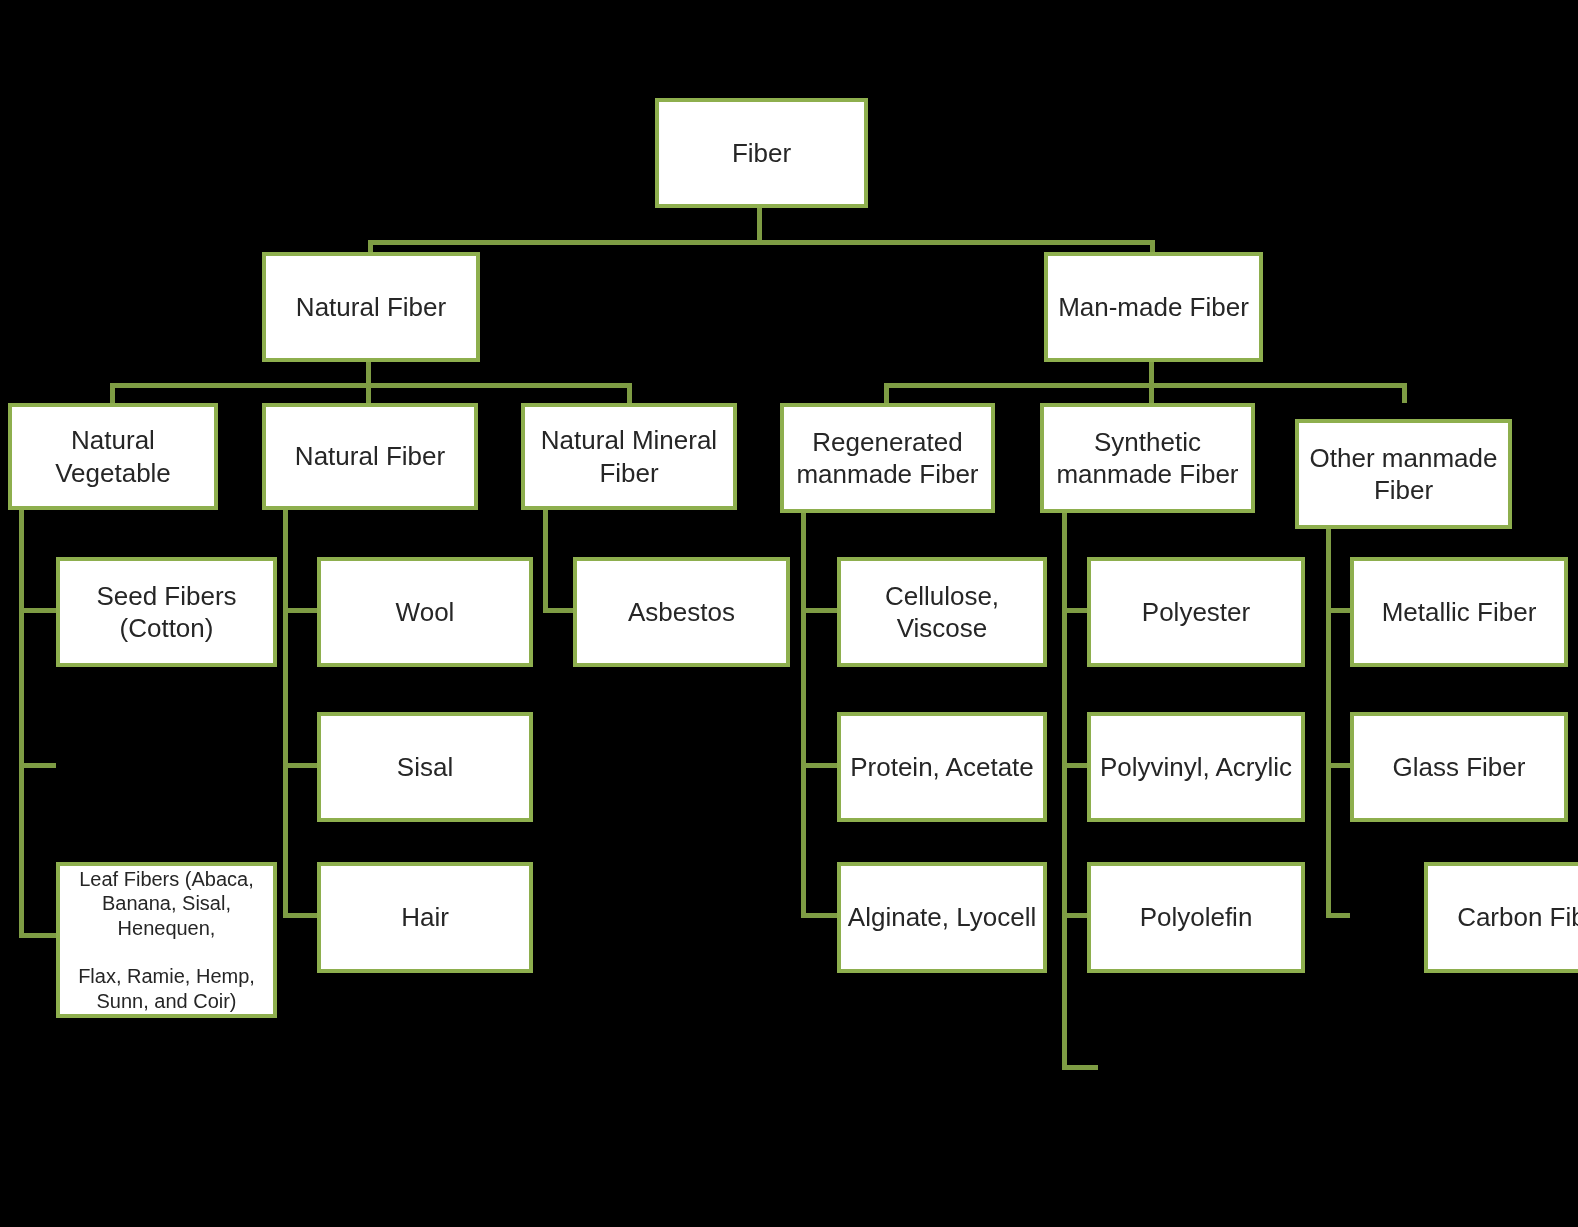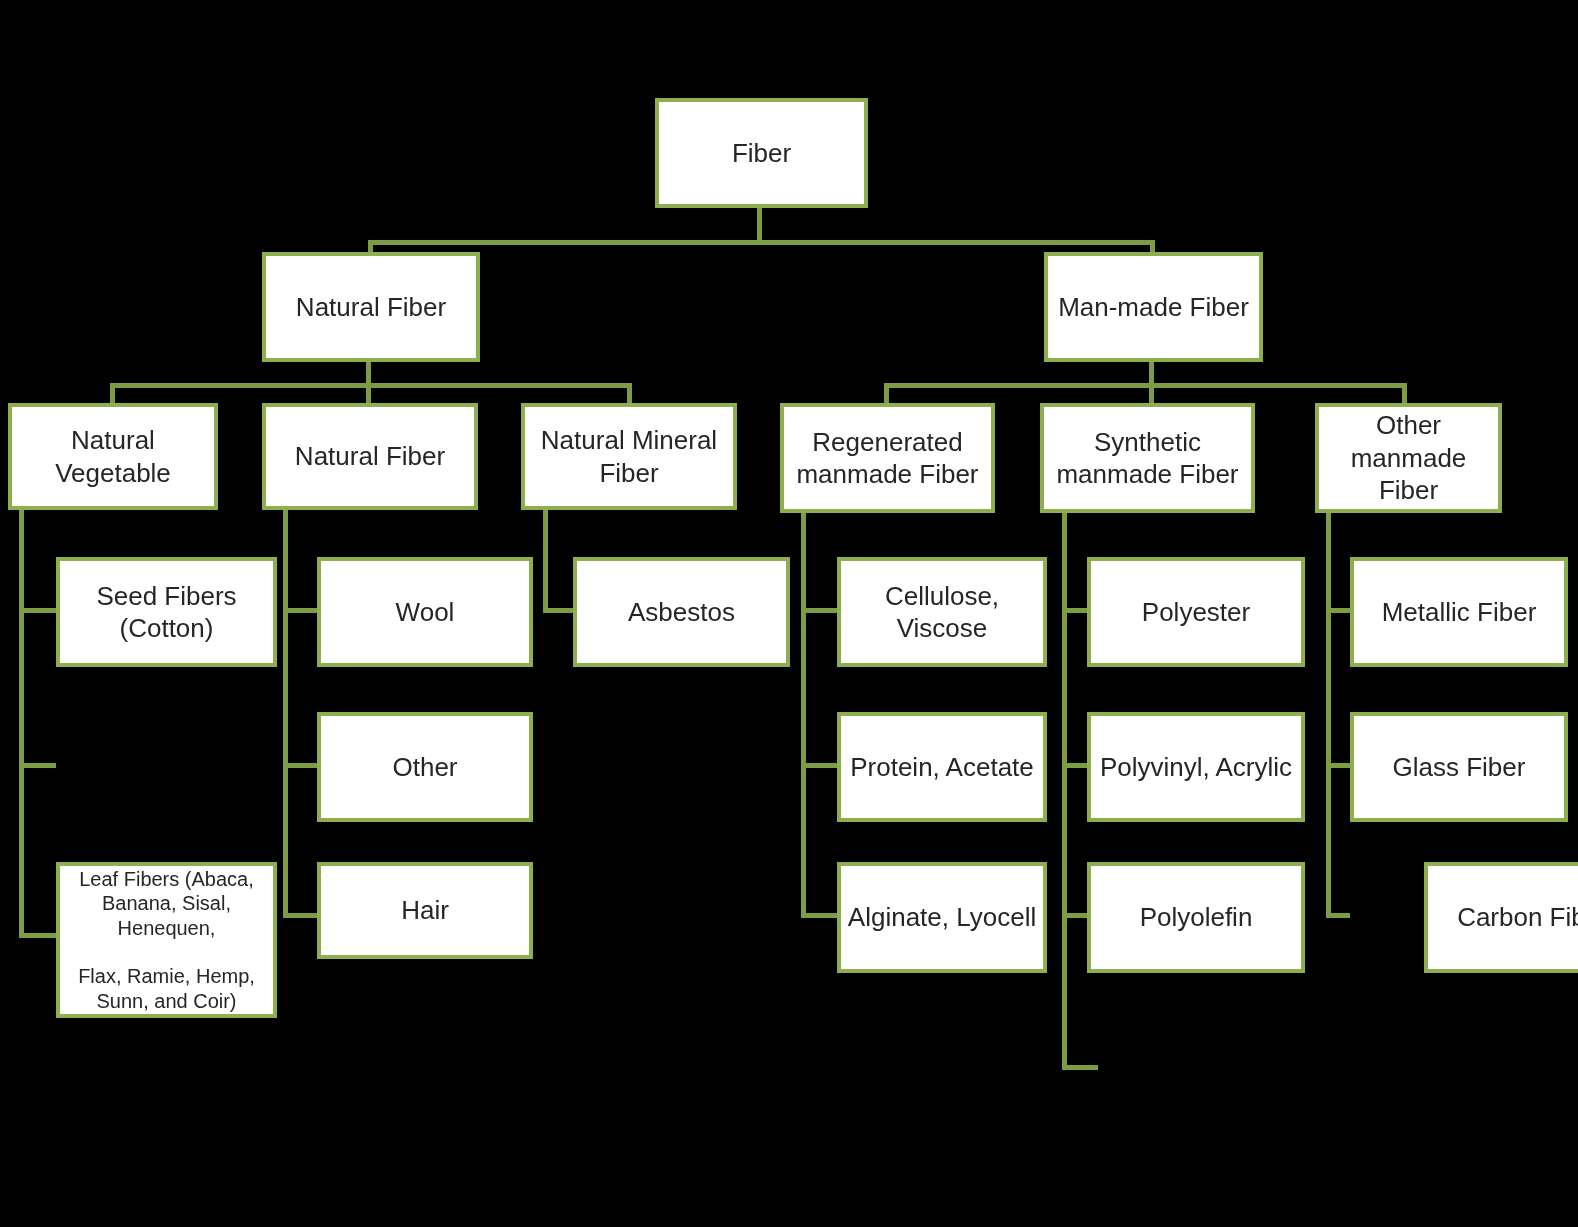--- a/index.html
+++ b/index.html
@@ -103,43 +103,43 @@
 Fiber</div>
     </div>
     <div class="node" style="left: 780px; top: 403px; width: 215px; height: 110px;">
       <div class="label">Regenerated
 manmade Fiber</div>
     </div>
     <div class="node" style="left: 1040px; top: 403px; width: 215px; height: 110px;">
       <div class="label">Synthetic
 manmade Fiber</div>
     </div>
-    <div class="node" style="left: 1295px; top: 403px; width: 187px; height: 110px; margin-left: 20px;">
+    <div class="node" style="left: 1295px; top: 419px; width: 217px; height: 110px;">
       <div class="label">Other manmade
 Fiber</div>
     </div>
     <div class="node" style="left: 56px; top: 557px; width: 221px; height: 110px;">
       <div class="label">Seed Fibers
 (Cotton)</div>
     </div>
     <div class="node" style="left: 56px; top: 862px; width: 221px; height: 156px;">
       <div class="label" style="font-size: 20px; line-height: 1.22;">Leaf Fibers (Abaca,
 Banana, Sisal,
 Henequen,
 
 Flax, Ramie, Hemp,
 Sunn, and Coir)</div>
     </div>
     <div class="node" style="left: 317px; top: 557px; width: 216px; height: 110px;">
       <div class="label">Wool</div>
     </div>
     <div class="node" style="left: 317px; top: 712px; width: 216px; height: 110px;">
-      <div class="label">Other</div>
+      <div class="label">Sisal</div>
     </div>
-    <div class="node" style="left: 317px; top: 862px; width: 216px; height: 97px;">
+    <div class="node" style="left: 317px; top: 862px; width: 216px; height: 111px;">
       <div class="label">Hair</div>
     </div>
     <div class="node" style="left: 573px; top: 557px; width: 217px; height: 110px;">
       <div class="label">Asbestos</div>
     </div>
     <div class="node" style="left: 837px; top: 557px; width: 210px; height: 110px;">
       <div class="label">Cellulose,
 Viscose</div>
     </div>
     <div class="node" style="left: 837px; top: 712px; width: 210px; height: 110px;">

